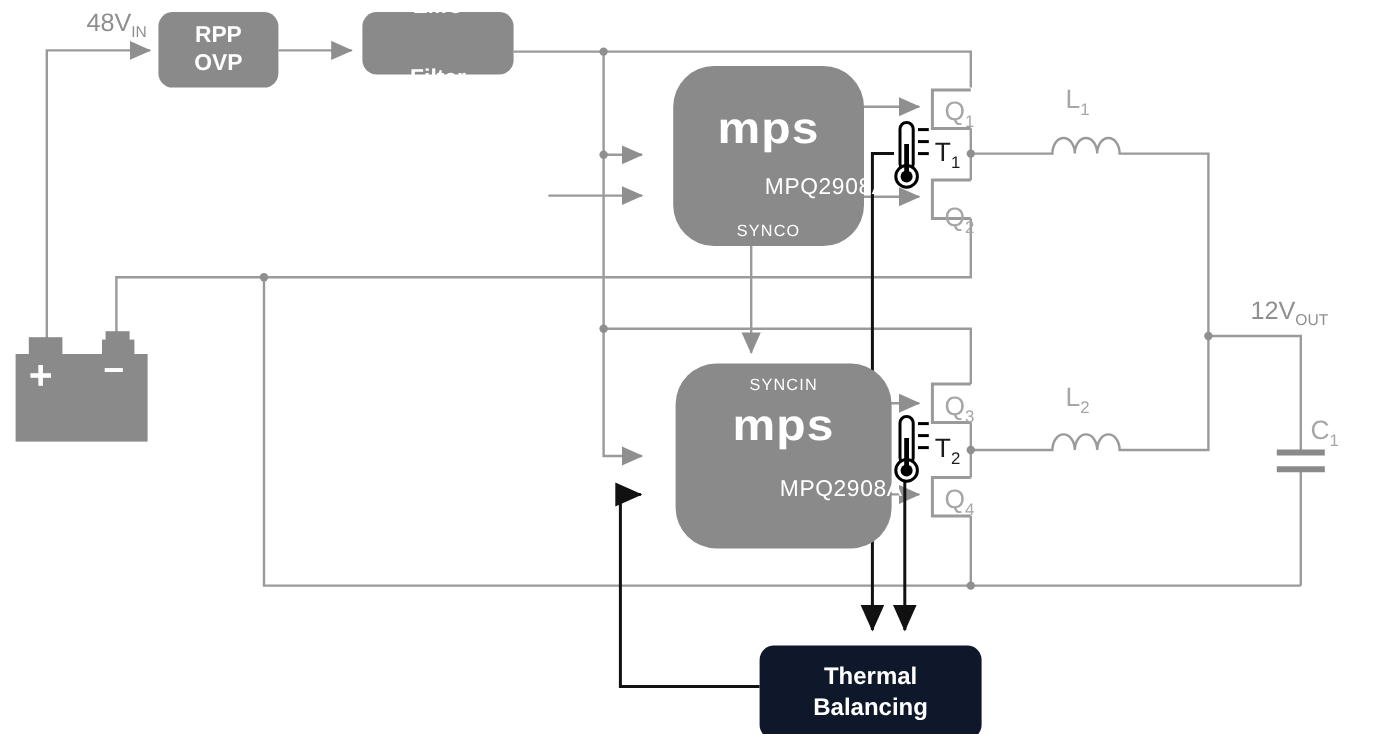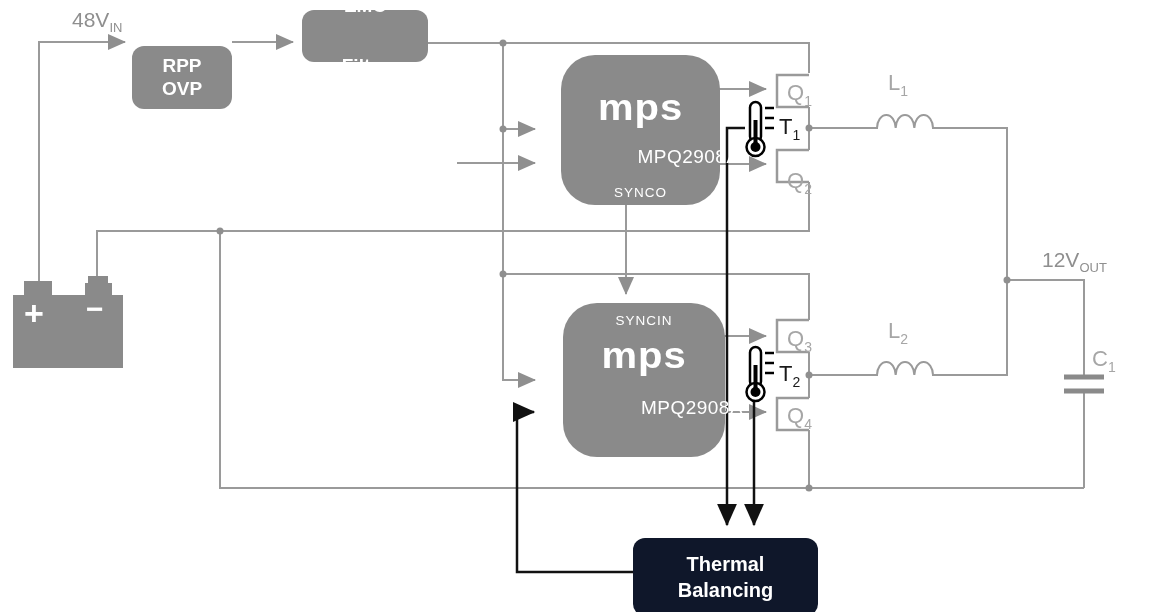--- a/index.html
+++ b/index.html
@@ -132,36 +132,36 @@
 
   <div>
     <div class="bat-term" style="left:24px;top:281px;width:28px;height:14px;"></div>
     <div class="bat-term" style="left:88px;top:276px;width:20px;height:8px;"></div>
     <div class="bat-term" style="left:85px;top:283px;width:27px;height:12px;"></div>
     <div class="bat-body"></div>
     <div class="bat-plus">+</div>
     <div class="bat-minus">−</div>
   </div>
 
-  <div class="gbox" style="left:132px;top:10px;width:100px;height:63px;margin-top:36px;">
+  <div class="gbox" style="left:132px;top:10px;width:100px;height:63px;">
     <span>RPP</span>
     <span>OVP</span>
   </div>
   <div class="gbox" style="left:302px;top:10px;width:126px;height:52px;gap:37px;">
     <span>EMC</span>
     <span>Filter</span>
   </div>
 
   <div class="chip" style="left:546px;top:55px;width:159px;height:150px;">
     <div class="logo" style="top:32px;">mps</div>
     <div class="part" style="top:91px;">MPQ2908A</div>
     <div class="sync" style="top:130px;">SYNCO</div>
   </div>
 
-  <div class="chip" style="left:548px;top:303px;width:162px;height:154px;">
+  <div class="chip" style="left:548px;top:303px;width:180px;height:154px;">
     <div class="sync" style="top:10px;">SYNCIN</div>
     <div class="logo" style="top:32px;">mps</div>
     <div class="part" style="top:94px;">MPQ2908A</div>
   </div>
 
   <div class="thermalbox">
     <span>Thermal</span>
     <span>Balancing</span>
   </div>
 

